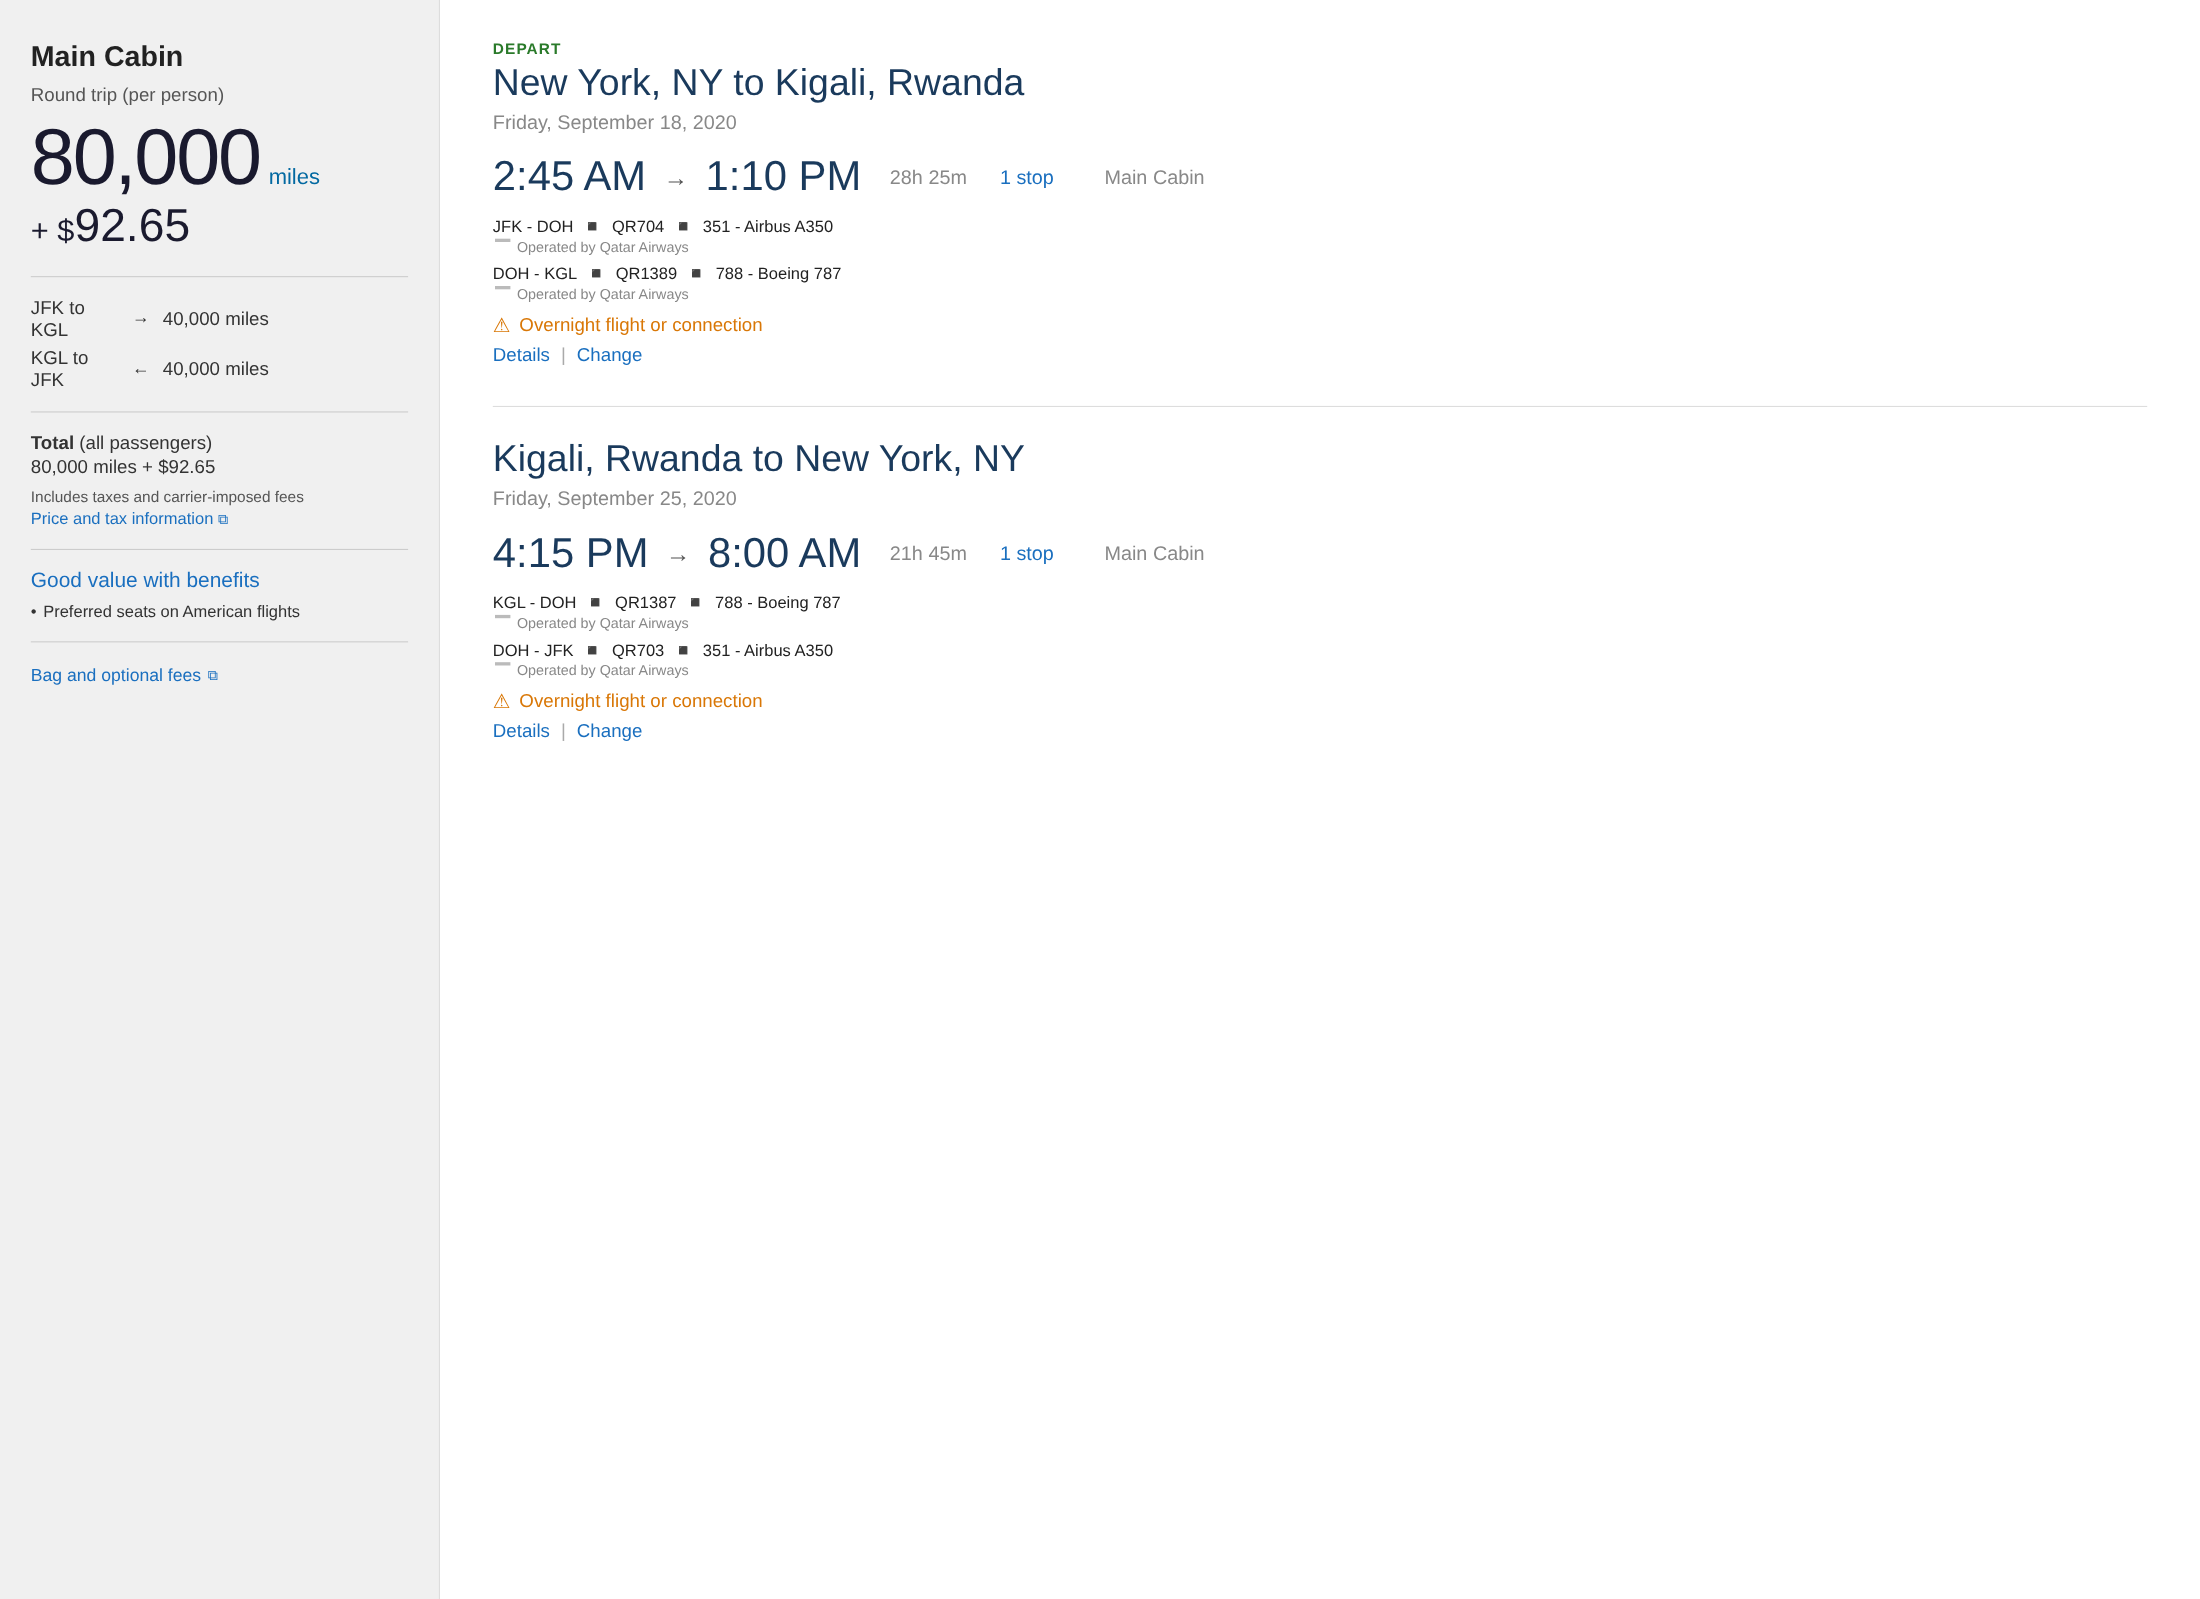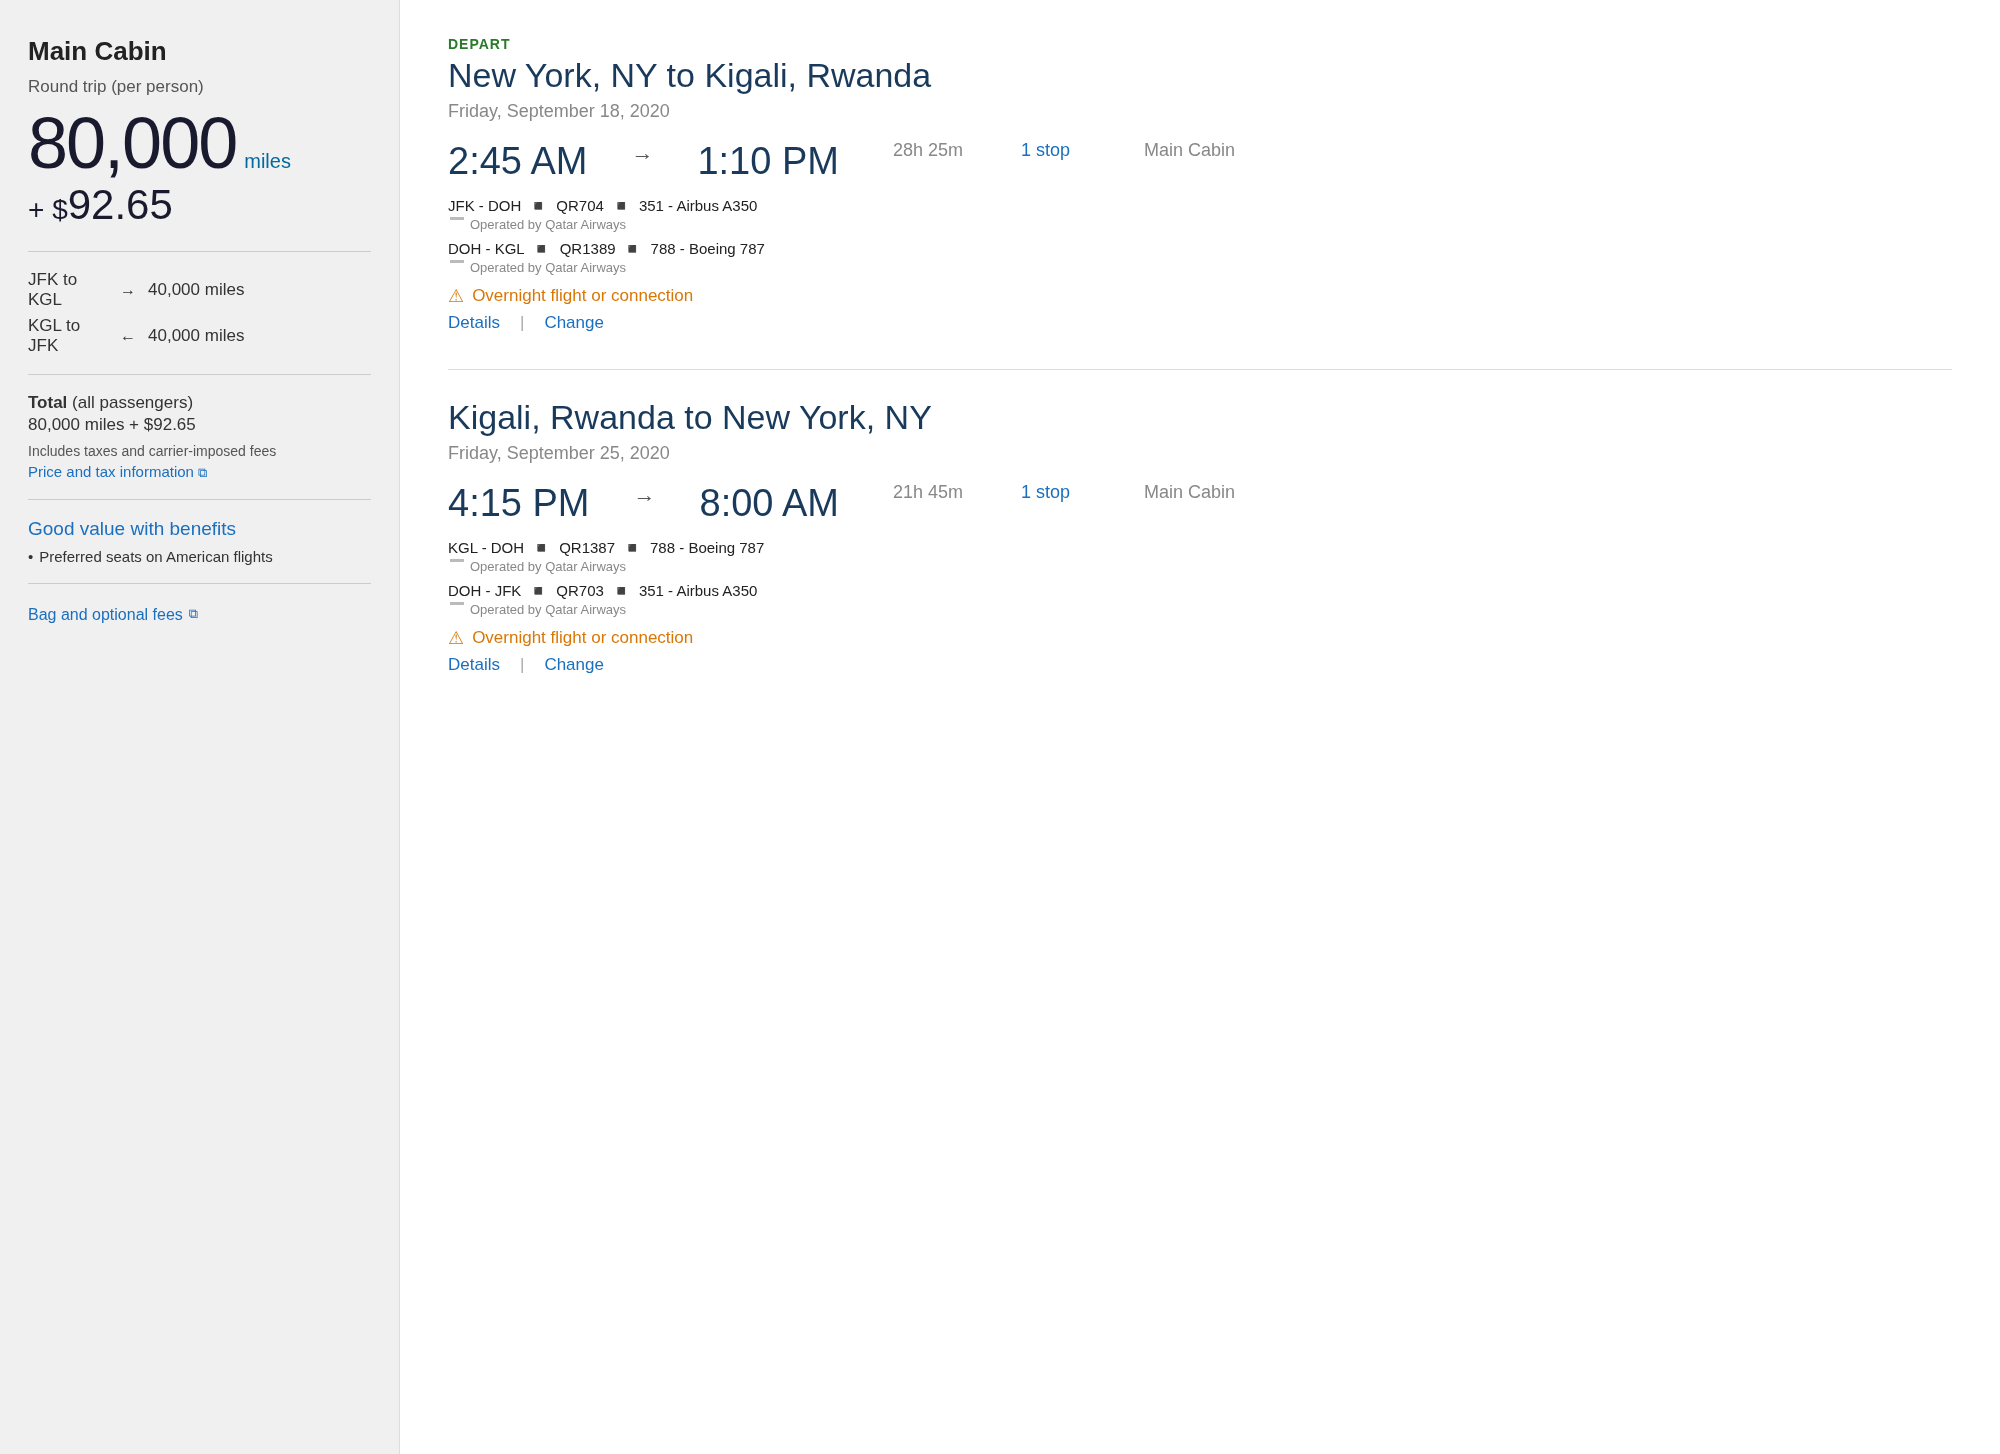--- a/index.html
+++ b/index.html
@@ -171,21 +171,22 @@
       margin-bottom: 6px;
     }
     .section-date {
       font-size: 18px;
       color: #888;
       margin-bottom: 18px;
     }
 
     .flight-times-row {
       display: flex;
-      gap: 44px;
+      align-items: center;
+      gap: 16px;
       margin-bottom: 14px;
     }
     .flight-time {
       font-size: 38px;
       color: #1a3a5c;
       font-weight: 300;
     }
     .arrow-icon {
       font-size: 22px;
       color: #555;
@@ -243,21 +244,21 @@
       color: #d97706;
       margin: 10px 0 6px 0;
     }
     .warning-icon {
       font-size: 18px;
     }
 
     .flight-actions {
       display: flex;
       align-items: center;
-      gap: 10px;
+      gap: 0;
       margin-top: 4px;
     }
     .action-link {
       font-size: 17px;
       color: #1a6fbf;
       text-decoration: none;
       cursor: pointer;
     }
     .action-separator {
       color: #aaa;

